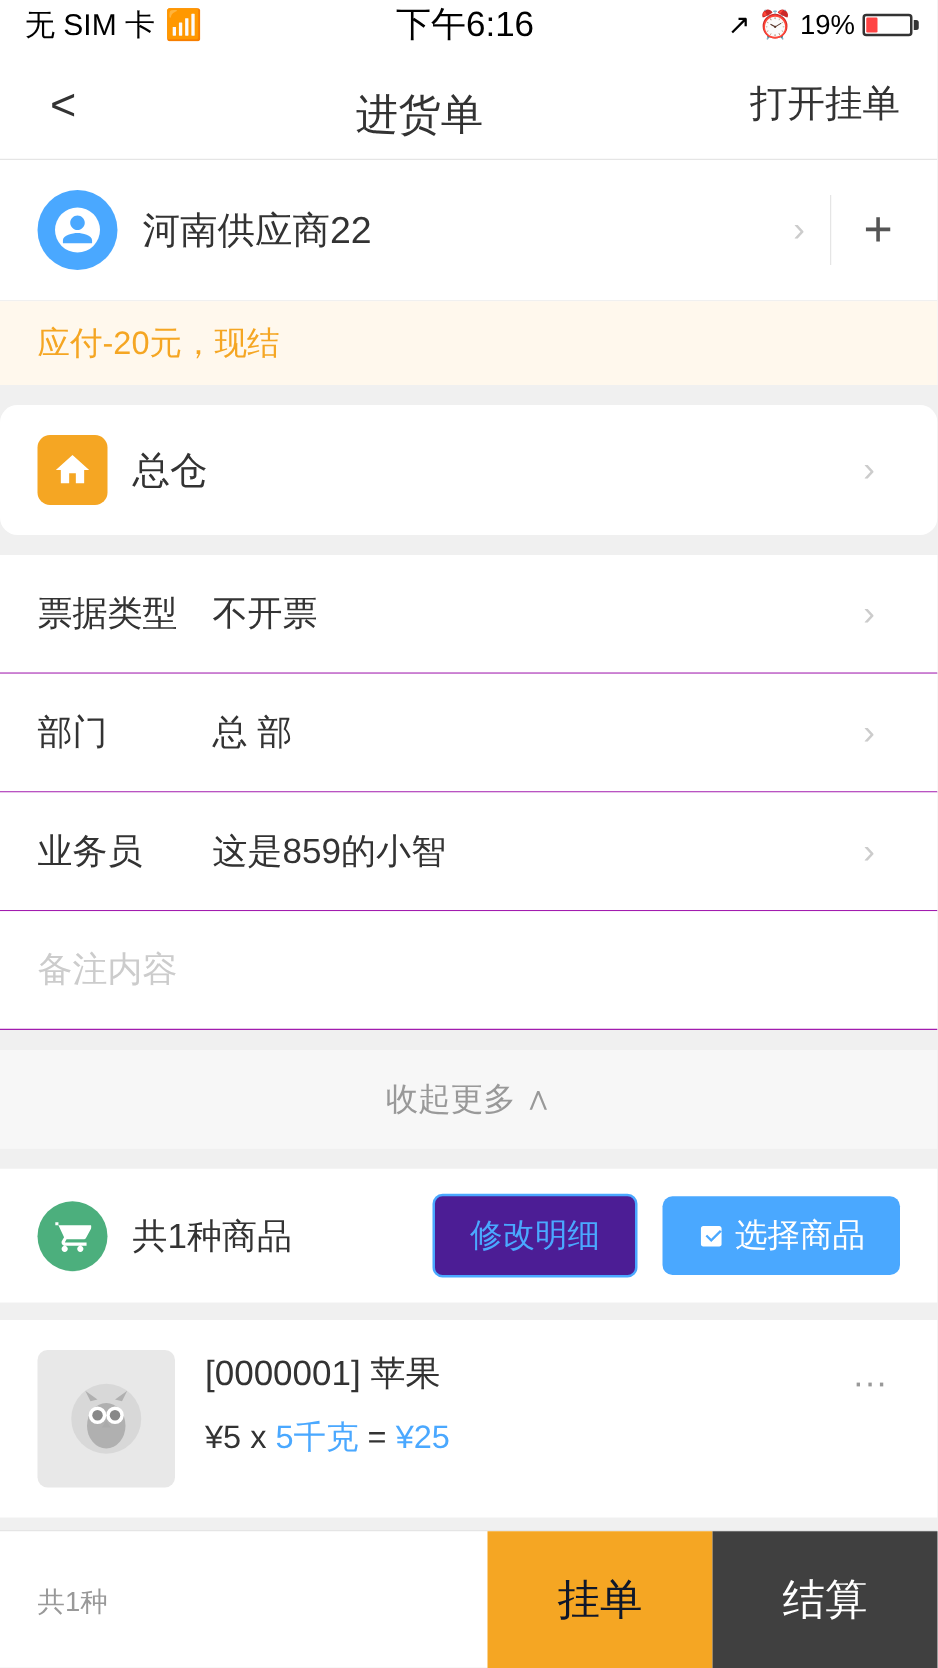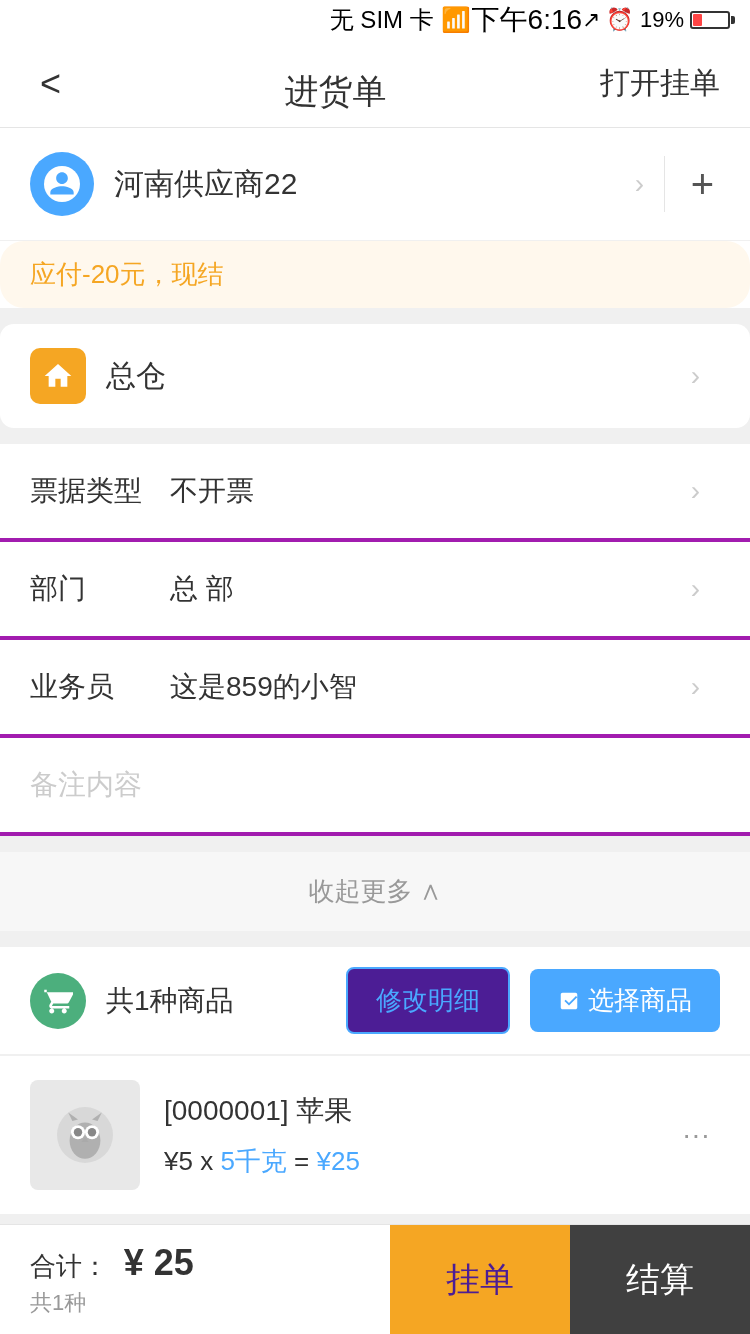--- a/index.html
+++ b/index.html
@@ -13,21 +13,21 @@
       color: #333;
       position: relative;
     }
 
     
     .status-bar {
       height: 40px;
       background: #fff;
       display: flex;
       align-items: center;
-      justify-content: flex-end;
+      justify-content: space-between;
       padding: 0 20px;
       font-size: 24px;
       color: #000;
     }
     .status-left { display: flex; align-items: center; gap: 8px; }
     .status-center { font-size: 28px; font-weight: 500; }
     .status-right { display: flex; align-items: center; gap: 6px; font-size: 22px; }
     .battery-icon {
       width: 40px; height: 18px; border: 2px solid #333; border-radius: 3px; position: relative; display: inline-block;
     }
@@ -108,21 +108,20 @@
       border-left: 1px solid #e5e5e5;
       padding-left: 20px;
     }
 
     
     .notice-bar {
       background: #fff8ed;
       padding: 16px 30px;
       font-size: 26px;
       color: #f5a623;
-      border-radius: 24px;
     }
 
     
     .warehouse-row {
       display: flex;
       align-items: center;
       padding: 24px 30px;
       background: #fff;
       margin-bottom: 16px;
       border-radius: 14px;
@@ -136,21 +135,21 @@
       flex-shrink: 0;
     }
     .warehouse-name { flex: 1; font-size: 30px; }
 
     
     .form-row {
       display: flex;
       align-items: center;
       padding: 28px 30px;
       background: #fff;
-      border-bottom: 4px solid #a21caf;
+      border-bottom: 1px solid #a21caf;
       min-height: 90px;
     }
     .form-label {
       width: 140px;
       font-size: 28px;
       color: #333;
       flex-shrink: 0;
     }
     .form-value {
       flex: 1;
@@ -208,23 +207,22 @@
       font-size: 26px;
       border: none;
       cursor: pointer;
       display: flex; align-items: center; gap: 8px;
     }
 
     
     .product-item {
       background: #fff;
       display: flex;
-      align-items: center;
       padding: 24px 30px;
-      margin-top: 2px;
+      margin-top: 14px;
     }
     .product-thumb {
       width: 110px; height: 110px;
       background: #e8e8e8;
       border-radius: 8px;
       display: flex; align-items: center; justify-content: center;
       flex-shrink: 0;
       margin-right: 24px;
     }
     .product-info { flex: 1; }
@@ -252,21 +250,21 @@
     .footer-total {
       flex: 1;
       padding: 0 30px;
     }
     .footer-total-label { font-size: 26px; color: #333; display: inline; }
     .footer-total-amount { font-size: 36px; font-weight: bold; color: #333; display: inline; margin-left: 8px; }
     .footer-total-count { font-size: 22px; color: #999; margin-top: 4px; }
     .btn-hang {
       width: 180px; height: 110px;
       background: #f5a623;
-      color: #4c1d95;
+      color: #0f172a;
       font-size: 34px;
       border: none;
       display: flex; align-items: center; justify-content: center;
       cursor: pointer;
       margin-left: 39px;
     }
     .btn-checkout {
       width: 180px; height: 110px;
       background: #404040;
       color: #fff;
@@ -405,21 +403,17 @@
       <span class="price-highlight">¥25</span>
     </div>
   </div>
   <span class="product-more">···</span>
 </div>
 
 <div style="height: 110px;"></div>
 
 <div class="footer">
   <div class="footer-total">
-    <div>
-      <span class="footer-total-label">合计：</span>
-      <span class="footer-total-amount">¥ 25</span>
-    </div>
     <div class="footer-total-count">共1种</div>
   </div>
   <button class="btn-hang">挂单</button>
   <button class="btn-checkout">结算</button>
 </div>
 
 </body></html>

